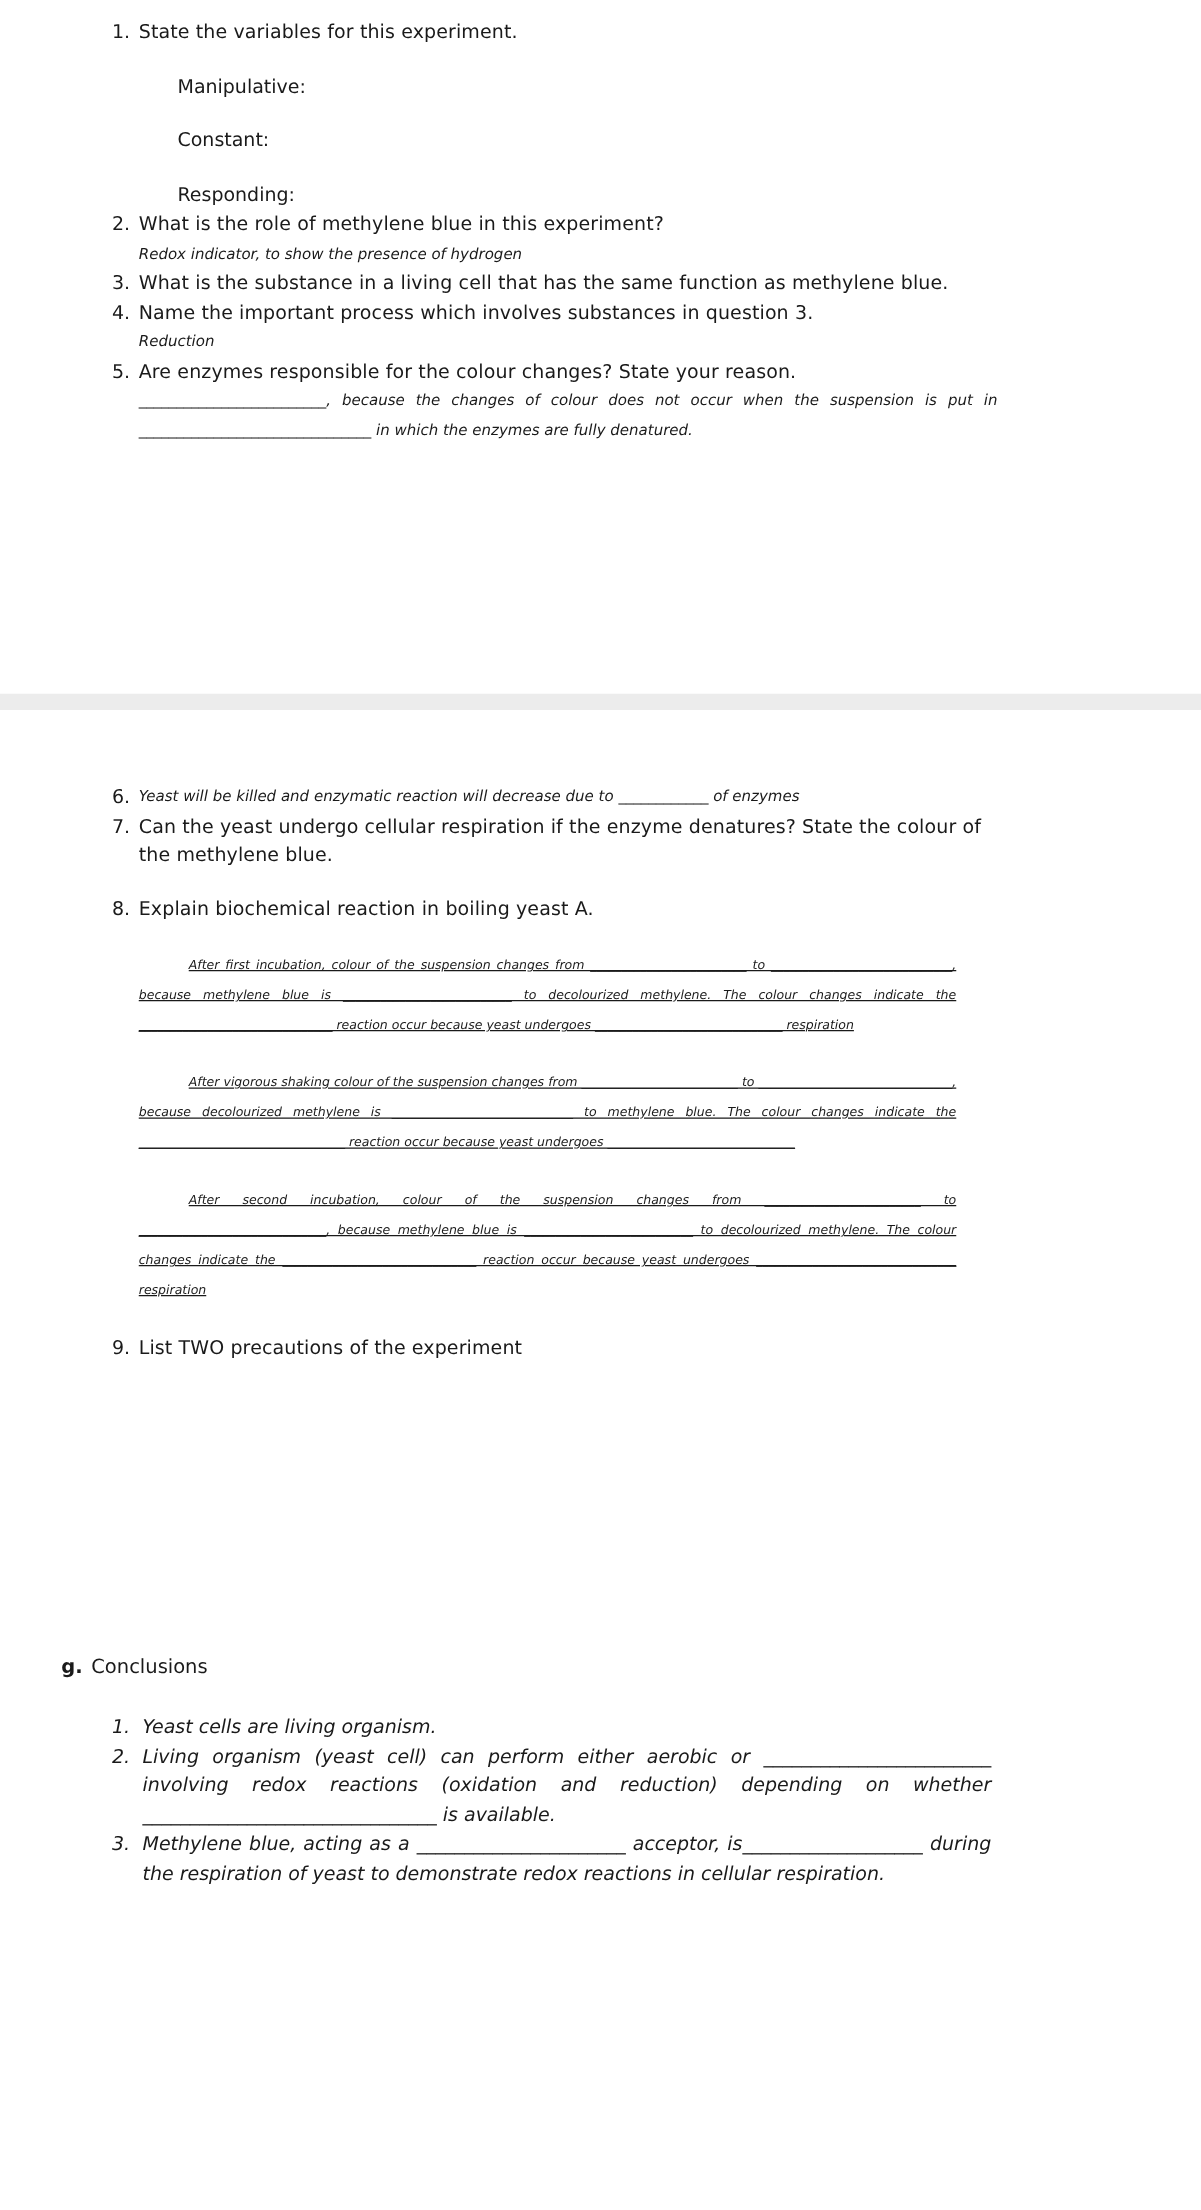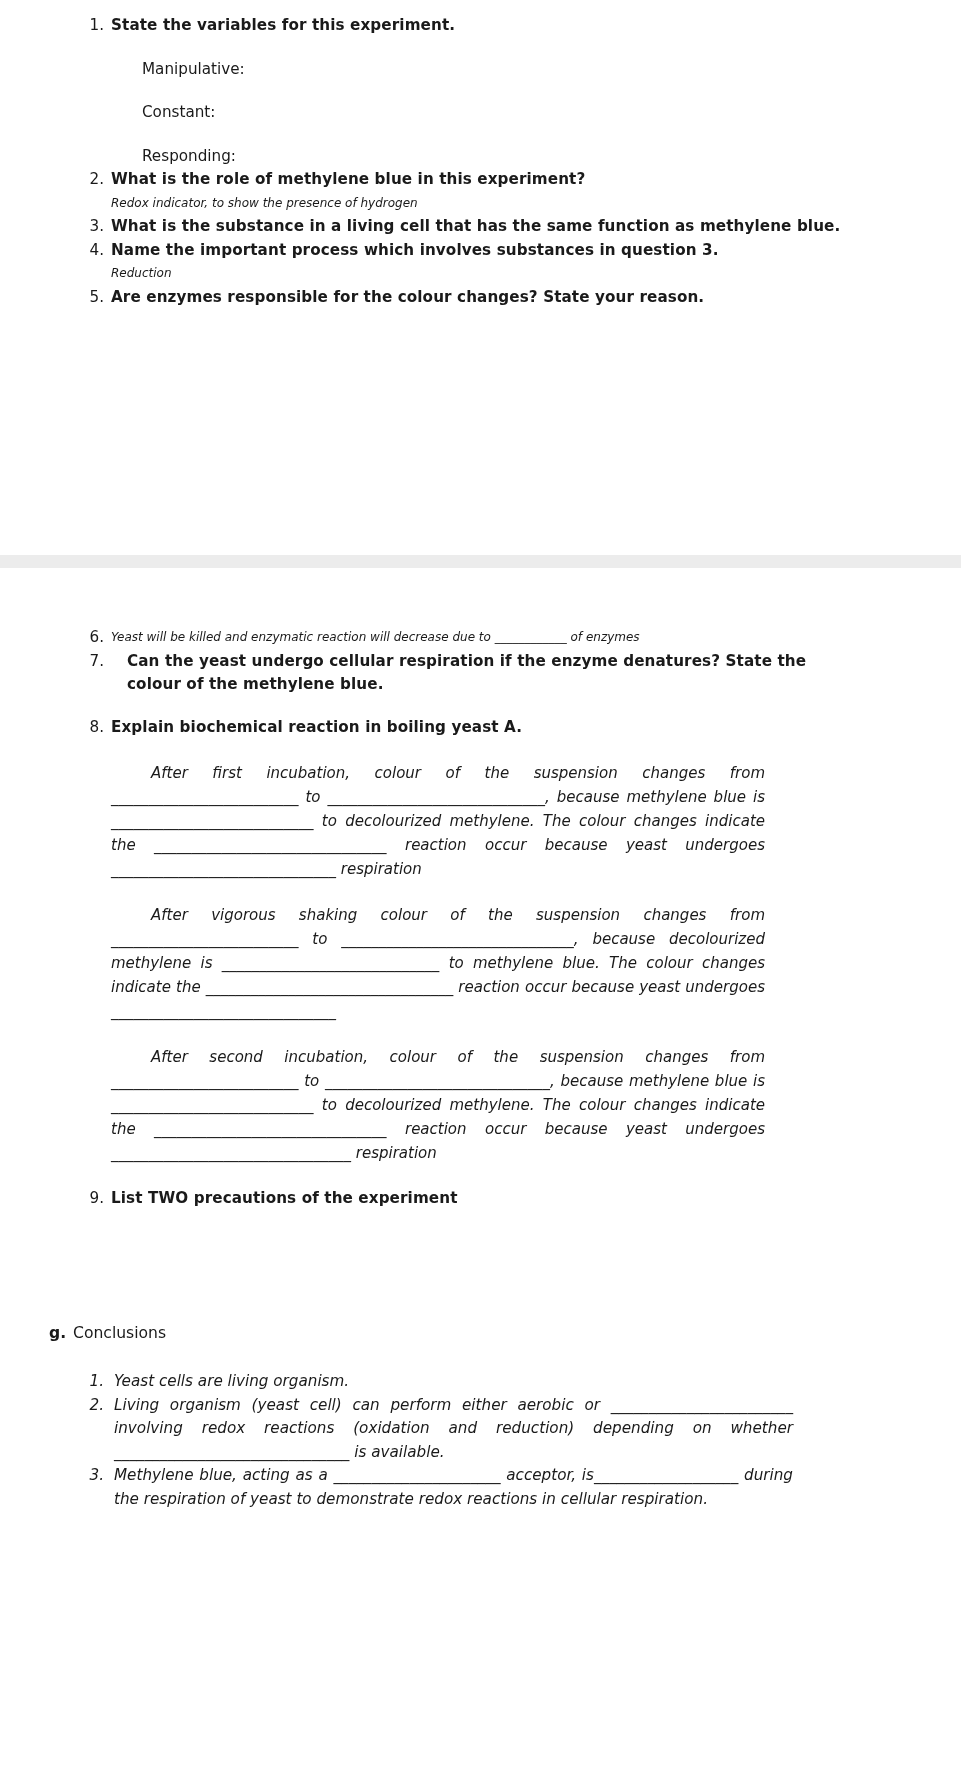--- a/index.html
+++ b/index.html
@@ -43,42 +43,42 @@
     top: 0;
     width: 26px;
     text-align: right;
     font-size: 15.2px;
     line-height: 23.5px;
   }
   .q-text {
     font-size: 15.2px;
     line-height: 23.5px;
     letter-spacing: 0.1px;
-    font-weight: bold;
   }
   .ans {
     font-style: italic;
     font-size: 12px;
     line-height: 23.5px;
   }
   .sub {
     font-size: 15.2px;
     line-height: 23.5px;
     padding-left: 31px;
     margin-top: 20px;
   }
 
   
   .para {
     font-style: italic;
-    font-size: 15px;
+    font-size: 10px;
     line-height: 24px;
     text-align: justify;
     text-justify: inter-word;
     text-indent: 40px;
+    text-decoration: underline;
   }
 
   
   .divider {
     position: absolute;
     left: 0;
     width: 961px;
     height: 13px;
   }
 
@@ -154,38 +154,39 @@
 
       <li class="q-item">
         <span class="q-num">4.</span>
         <div class="q-text">Name the important process which involves substances in question 3.</div>
         <div class="ans">Reduction</div>
       </li>
 
       <li class="q-item">
         <span class="q-num">5.</span>
         <div class="q-text">Are enzymes responsible for the colour changes? State your reason.</div>
+        <div class="ans just" style="width:687px;">_________________________, because the changes of colour does not occur when the suspension is put in _______________________________  in  which the enzymes are fully denatured.</div>
       </li>
 
     </ul>
   </div>
 
   <div class="divider" id="page-divider" style="top:555px; background:#ececec;"></div>
 
   <div class="block" style="left:78px; top:626px; width:795px;">
     <ul class="q-list">
 
       <li class="q-item">
         <span class="q-num">6.</span>
         <div class="ans" style="width:690px;">Yeast will be killed and enzymatic reaction will decrease due to ____________ of enzymes</div>
       </li>
 
       <li class="q-item">
         <span class="q-num">7.</span>
-        <div class="q-text" style="width:690px;margin-left:16px;">Can the yeast undergo cellular respiration if the enzyme denatures? State the colour of the methylene blue.</div>
+        <div class="q-text" style="width:690px;">Can the yeast undergo cellular respiration if the enzyme denatures? State the colour of the methylene blue.</div>
       </li>
 
       <li class="q-item" style="margin-top:19px;">
         <span class="q-num">8.</span>
         <div class="q-text">Explain biochemical reaction in boiling yeast A.</div>
 
         <div style="height:22px;"></div>
 
         <div class="para" style="width:654px; margin-left:0;">After first incubation, colour of the suspension changes from _________________________ to _____________________________, because methylene blue is ___________________________ to decolourized methylene. The colour changes indicate the _______________________________ reaction occur because yeast undergoes ______________________________ respiration</div>
 

